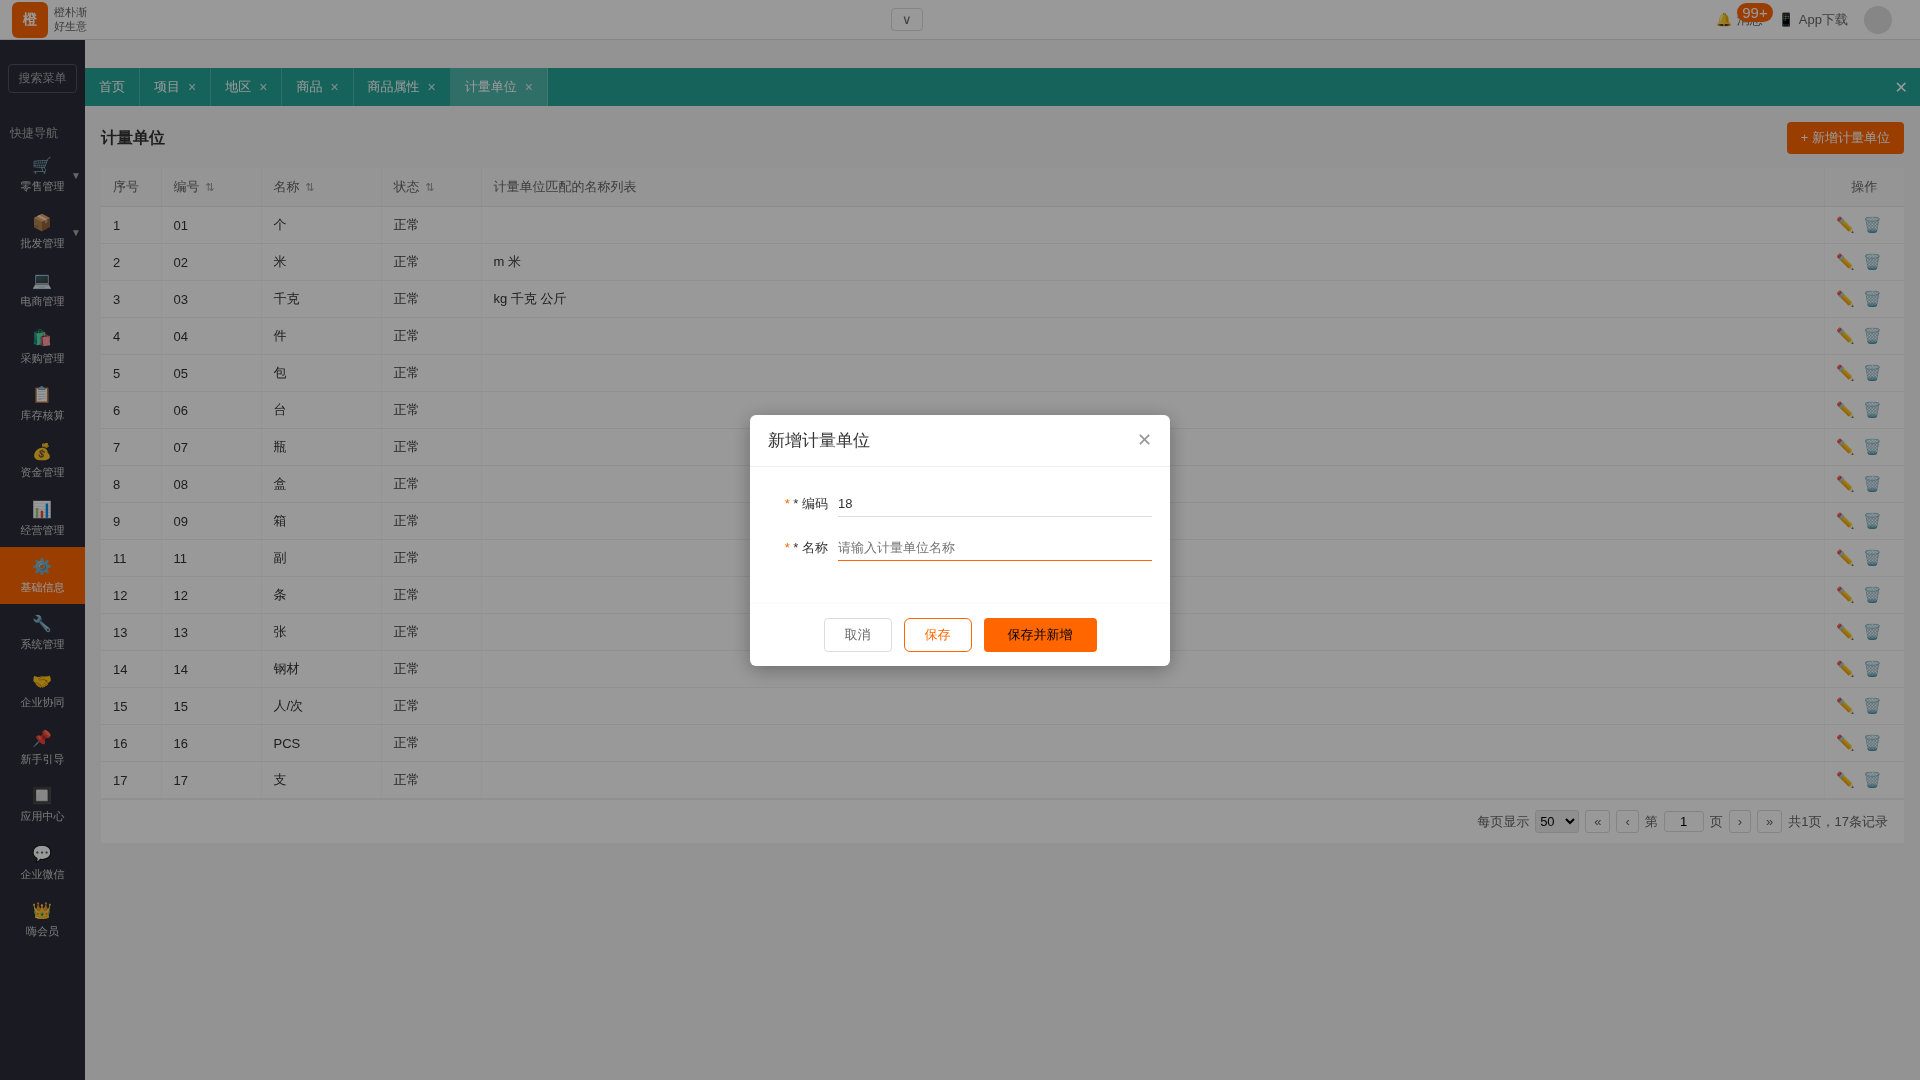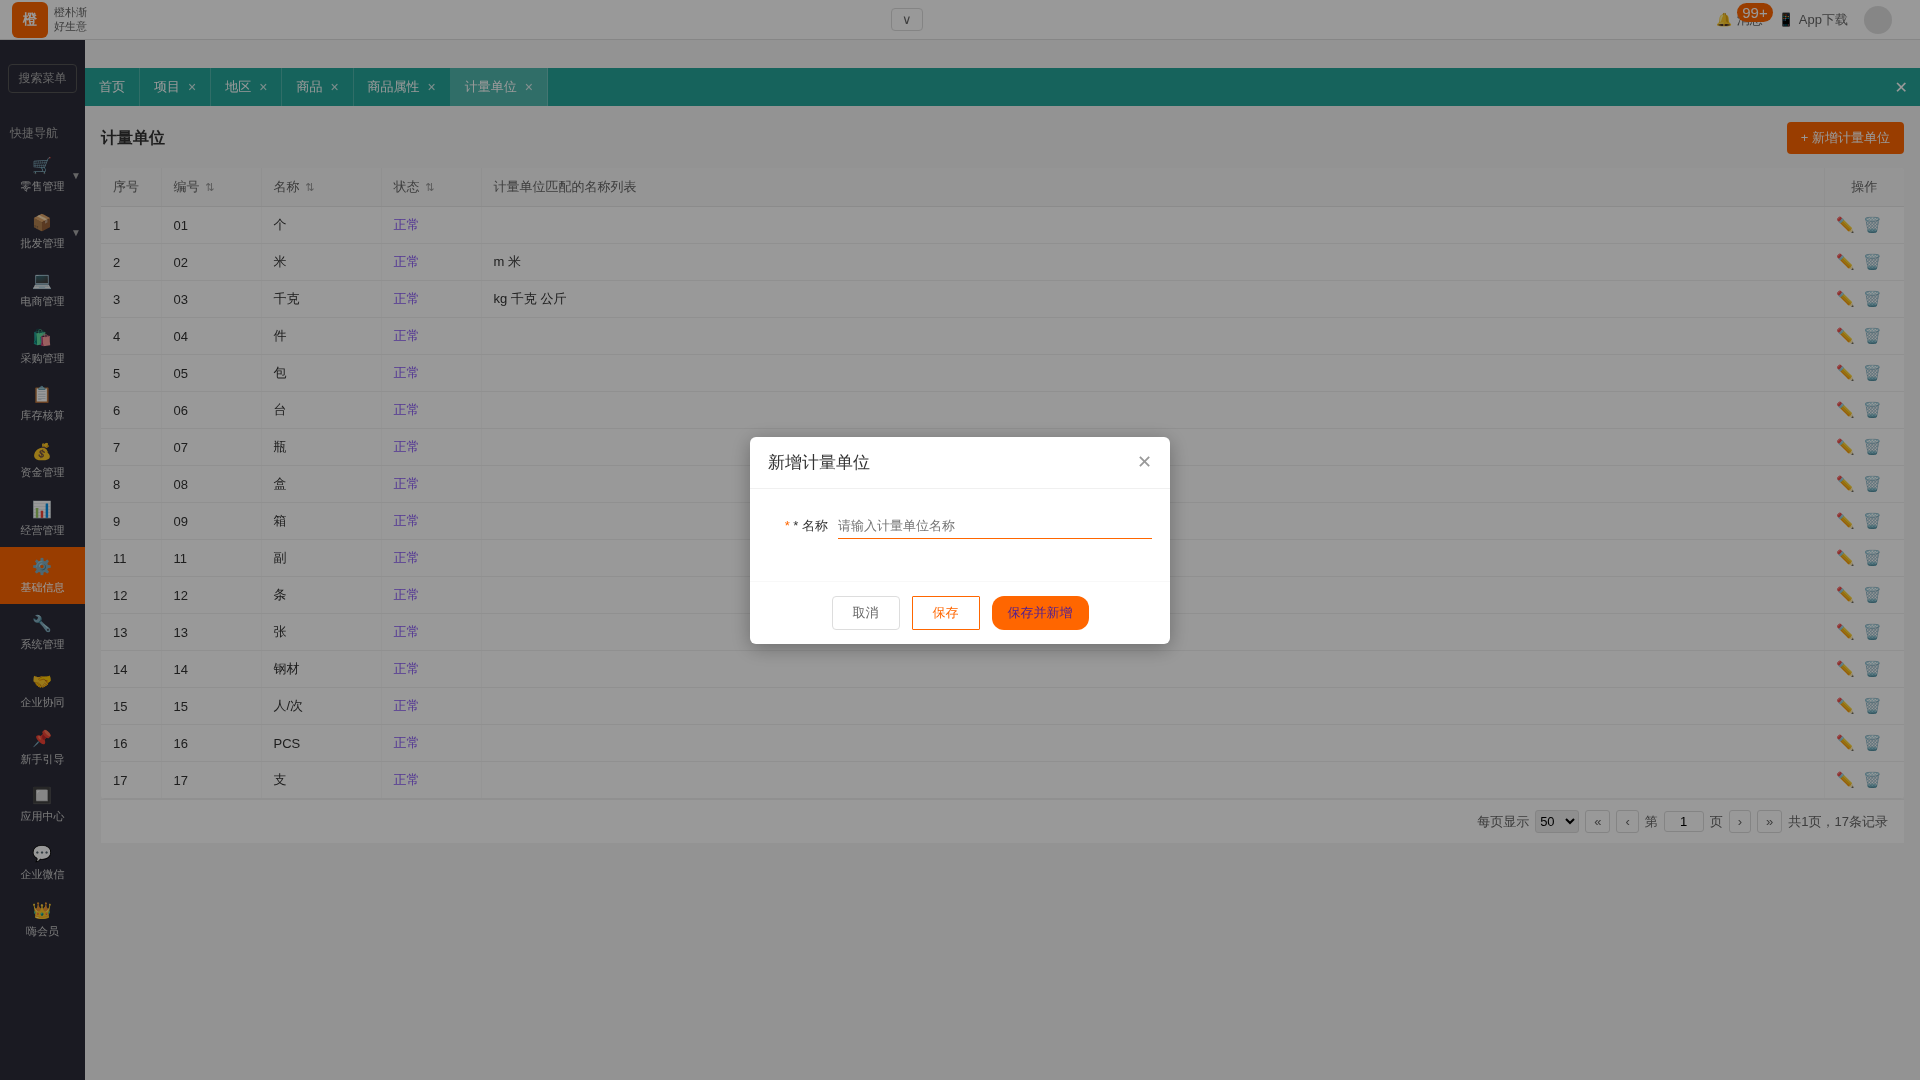--- a/index.html
+++ b/index.html
@@ -50,21 +50,21 @@
     .btn-add { background: #f60; color: #fff; border: none; padding: 7px 14px; border-radius: 4px; cursor: pointer; font-size: 13px; }
 
     
     .table-container { background: #fff; border-radius: 4px; overflow: hidden; }
     table { width: 100%; border-collapse: collapse; }
     thead tr { background: #f9f9f9; }
     th { padding: 10px 12px; text-align: left; color: #666; font-weight: normal; font-size: 13px; border-bottom: 1px solid #e8e8e8; border-right: 1px solid #f0f0f0; white-space: nowrap; }
     th:last-child { border-right: none; }
     td { padding: 9px 12px; border-bottom: 1px solid #f0f0f0; border-right: 1px solid #f8f8f8; font-size: 13px; color: #333; }
     td:last-child { border-right: none; }
-    .status-normal { color: #8b5cf6; font-size: 13px; }
+    .status-normal { color: #404040; font-size: 13px; }
     .action-btns { display: flex; gap: 8px; }
     .action-btn { background: none; border: none; cursor: pointer; color: #999; font-size: 15px; }
     .sort-arrow { color: #999; font-size: 11px; margin-left: 2px; }
 
     
     .pagination { display: flex; align-items: center; justify-content: flex-end; padding: 10px 16px; gap: 6px; font-size: 13px; color: #666; background: #fff; border-top: 1px solid #f0f0f0; }
     .page-size-select { border: 1px solid #ddd; border-radius: 3px; padding: 2px 0; font-size: 13px; }
     .page-btn { border: 1px solid #ddd; background: #fff; border-radius: 3px; padding: 3px 8px; cursor: pointer; color: #666; font-size: 13px; }
     .page-btn:disabled { color: #ccc; cursor: default; }
     .page-input { border: 1px solid #ddd; border-radius: 3px; padding: 2px 6px; width: 40px; text-align: center; font-size: 13px; }
@@ -76,22 +76,22 @@
     .modal-title { font-size: 17px; font-weight: normal; color: #333; }
     .modal-close { background: none; border: none; cursor: pointer; color: #999; font-size: 18px; }
     .modal-body { padding: 24px 18px; }
     .form-row { display: flex; align-items: center; margin-bottom: 18px; }
     .form-label { width: 70px; text-align: right; font-size: 13px; color: #333; padding-right: 10px; }
     .form-label-required::before { content: '* '; color: #f60; }
     .form-input { flex: 1; border: none; border-bottom: 1px solid #ddd; padding: 5px 0; font-size: 13px; outline: none; color: #333; }
     .form-input.active-field { border-bottom: 1px solid #f60; }
     .modal-footer { display: flex; justify-content: center; gap: 12px; padding: 14px 18px; border-top: 1px solid #f8f8f8; }
     .btn-cancel { border: 1px solid #ddd; background: #fff; color: #666; padding: 7px 20px; border-radius: 4px; cursor: pointer; font-size: 13px; }
-    .btn-save { background: #fff; border: 1px solid #f60; color: #f60; padding: 7px 20px; border-radius: 1px; cursor: pointer; font-size: 13px; }
-    .btn-save-new { background: #f60; border: none; color: #4c1d95; padding: 7px 16px; border-radius: 12px; cursor: pointer; font-size: 13px; }
+    .btn-save { background: #fff; border: 1px solid #f60; color: #f60; padding: 7px 20px; border-radius: 6px; cursor: pointer; font-size: 13px; }
+    .btn-save-new { background: #f60; border: none; color: #000000; padding: 7px 24px; border-radius: 4px; cursor: pointer; font-size: 13px; }
 
     .col-seq { width: 60px; }
     .col-code { width: 100px; }
     .col-name { width: 120px; }
     .col-status { width: 100px; }
     .col-action { width: 80px; text-align: center; }
   </style>
 </head>
 <body>
 
@@ -470,20 +470,24 @@
 </div>
 
 <div class="modal-overlay">
   <div class="modal">
     <div class="modal-header">
       <span class="modal-title">新增计量单位</span>
       <button class="modal-close">✕</button>
     </div>
     <div class="modal-body">
       <div class="form-row">
+        <label class="form-label form-label-required">* 编码</label>
+        <input class="form-input" type="text" value="18" style="">
+      </div>
+      <div class="form-row">
         <label class="form-label form-label-required">* 名称</label>
         <input class="form-input active-field" type="text" placeholder="请输入计量单位名称" style="">
       </div>
     </div>
     <div class="modal-footer">
       <button class="btn-cancel">取消</button>
       <button class="btn-save">保存</button>
       <button class="btn-save-new">保存并新增</button>
     </div>
   </div>

